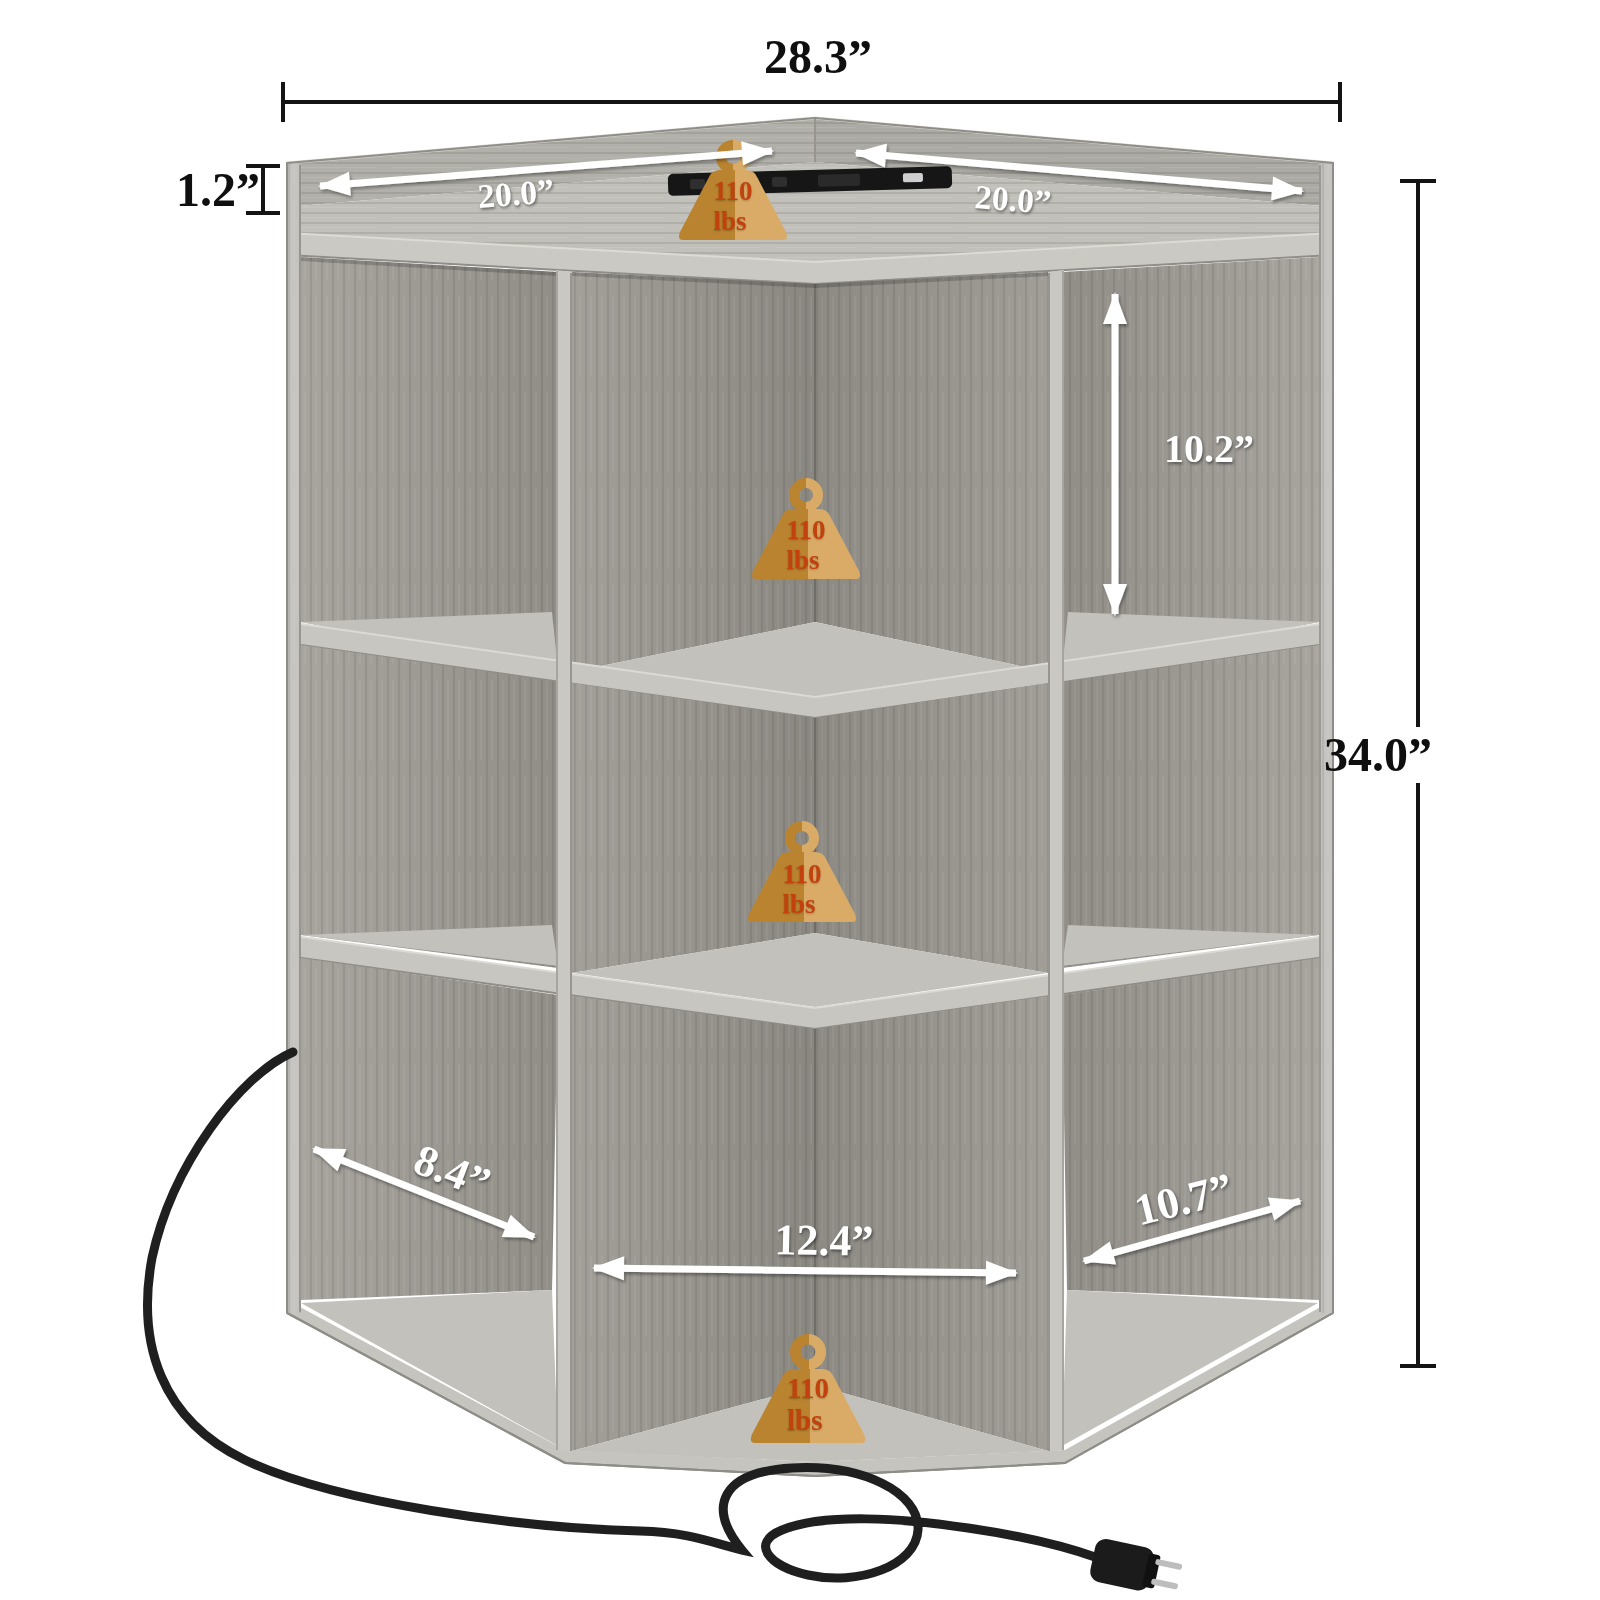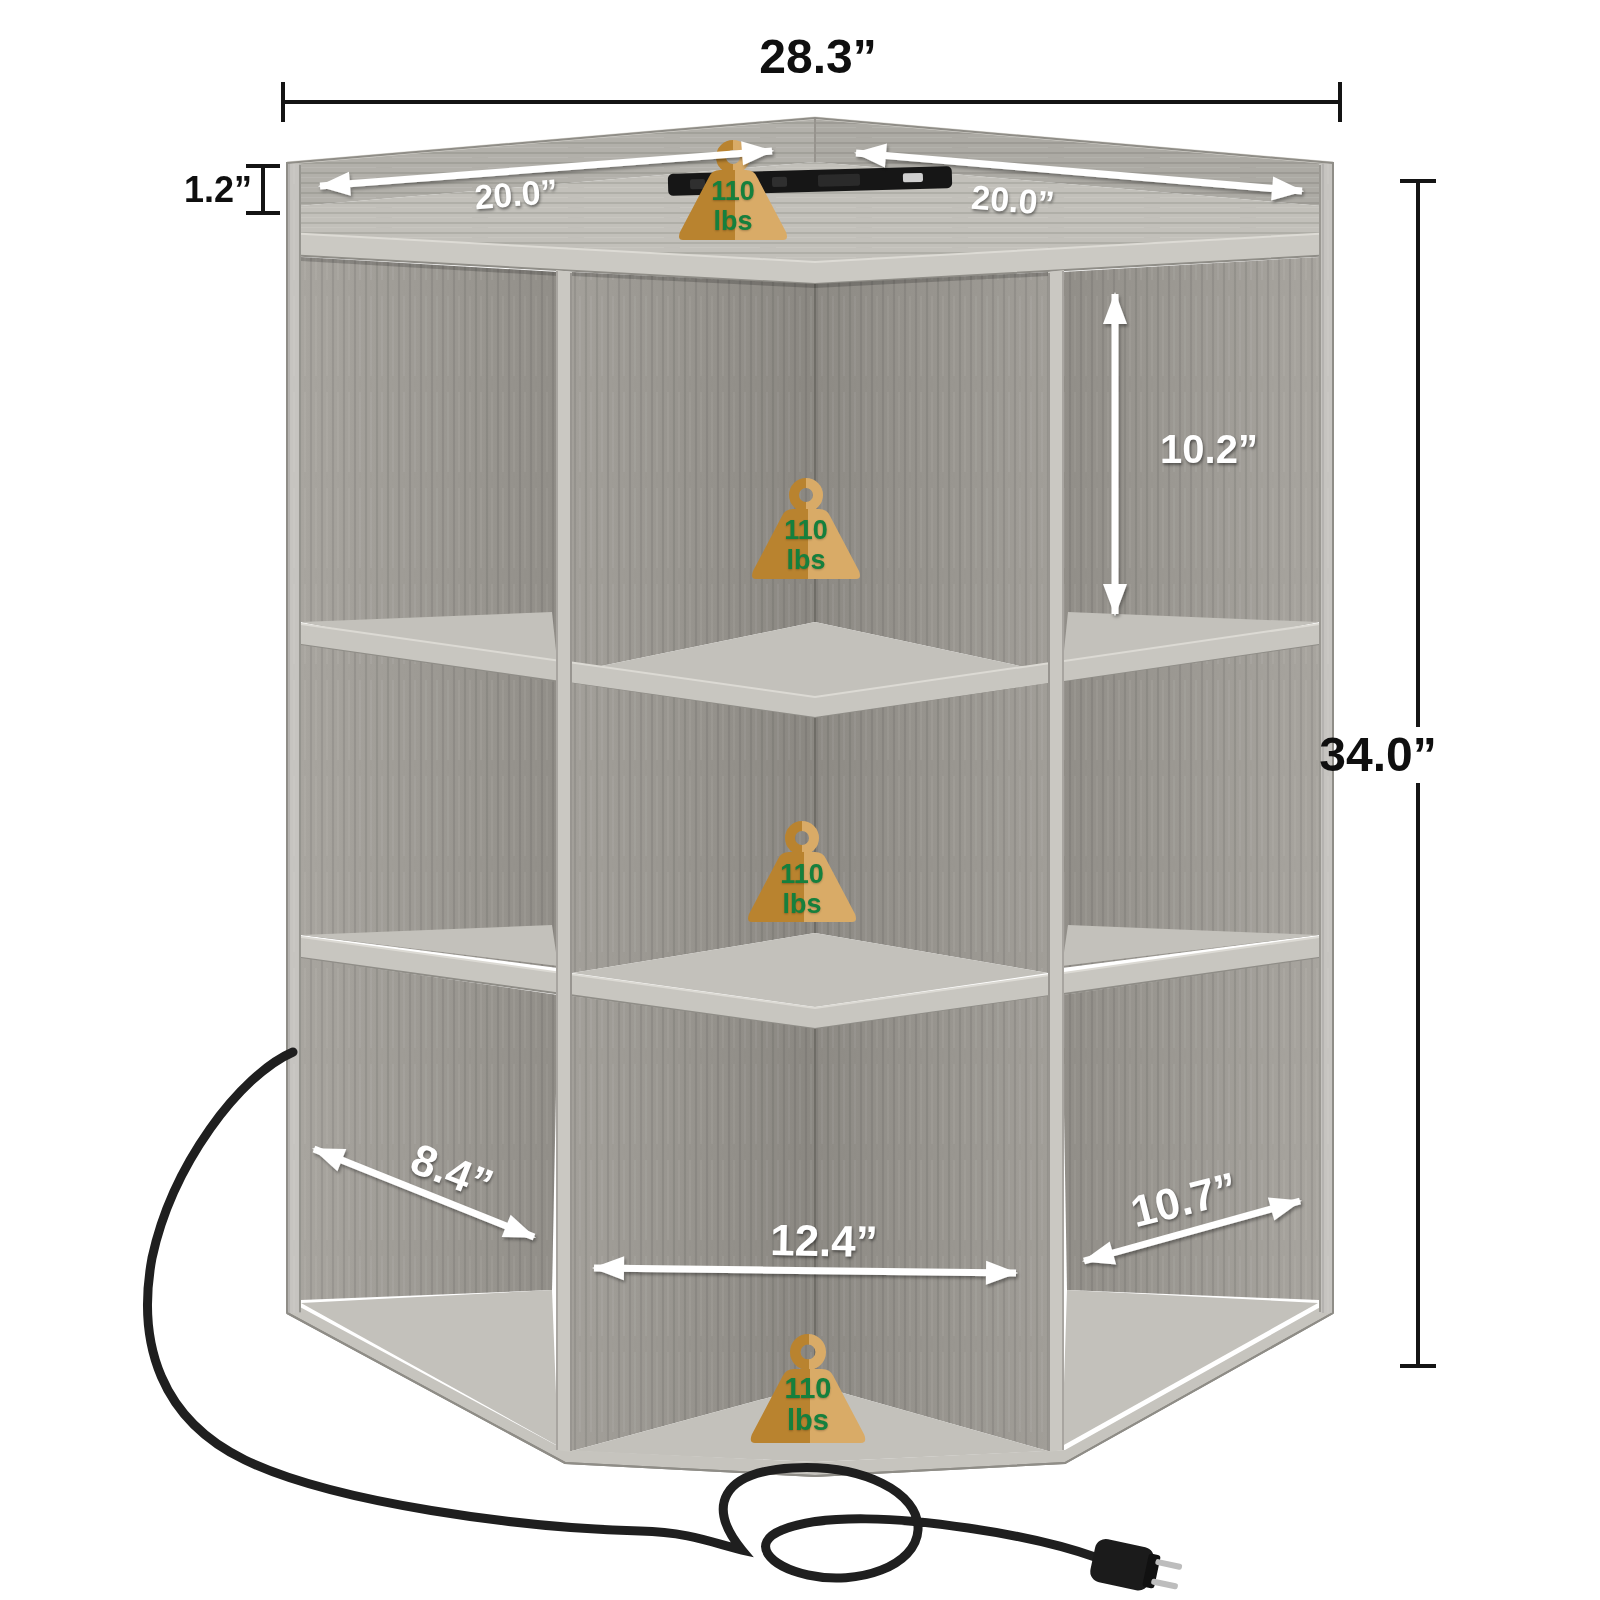--- a/index.html
+++ b/index.html
@@ -1,23 +1,23 @@
 <!DOCTYPE html>
 <html><head>
 <meta charset="utf-8">
 <style>
   html,body{margin:0;padding:0;background:#ffffff;}
   .stage{position:relative;width:1600px;height:1600px;background:#ffffff;overflow:hidden;
-         font-family:Liberation Sans, sans-serif;}
+         font-family:Liberation Serif, serif;}
   .stage svg.scene{position:absolute;left:0;top:0;}
   .lbl{position:absolute;transform:translate(-50%,-50%);white-space:nowrap;font-weight:bold;line-height:1;}
   .k{color:#0f0f0f;}
   .w{color:#ffffff;text-shadow:1px 2px 3px rgba(0,0,0,.45);}
-  .f48{font-size:48px;} .f44{font-size:44px;} .f40{font-size:40px;margin-left:41px;} .f36{font-size:36px;} .f34{font-size:34px;}
-  .wt{position:absolute;transform:translate(-50%,-50%);text-align:center;color:#15803d;font-weight:bold;
+  .f48{font-size:48px;} .f44{font-size:44px;} .f40{font-size:40px;margin-left:41px;} .f36{font-size:48px;} .f34{font-size:34px;}
+  .wt{position:absolute;transform:translate(-50%,-50%);text-align:left;color:#c2410c;font-weight:bold;
       font-size:27px;line-height:1.12;text-shadow:0 1px 2px rgba(0,0,0,.25);}
   .wt.big{font-size:29px;}
   .rot-l20{transform:translate(-50%,-50%) rotate(-4.5deg);}
   .rot-r20{transform:translate(-50%,-50%) rotate(4.5deg);}
   .rot-84{transform:translate(-50%,-50%) rotate(21deg);}
   .rot-124{transform:translate(-50%,-50%) rotate(1deg);}
   .rot-107{transform:translate(-50%,-50%) rotate(-14deg);}
 </style>
 </head>
 <body>

